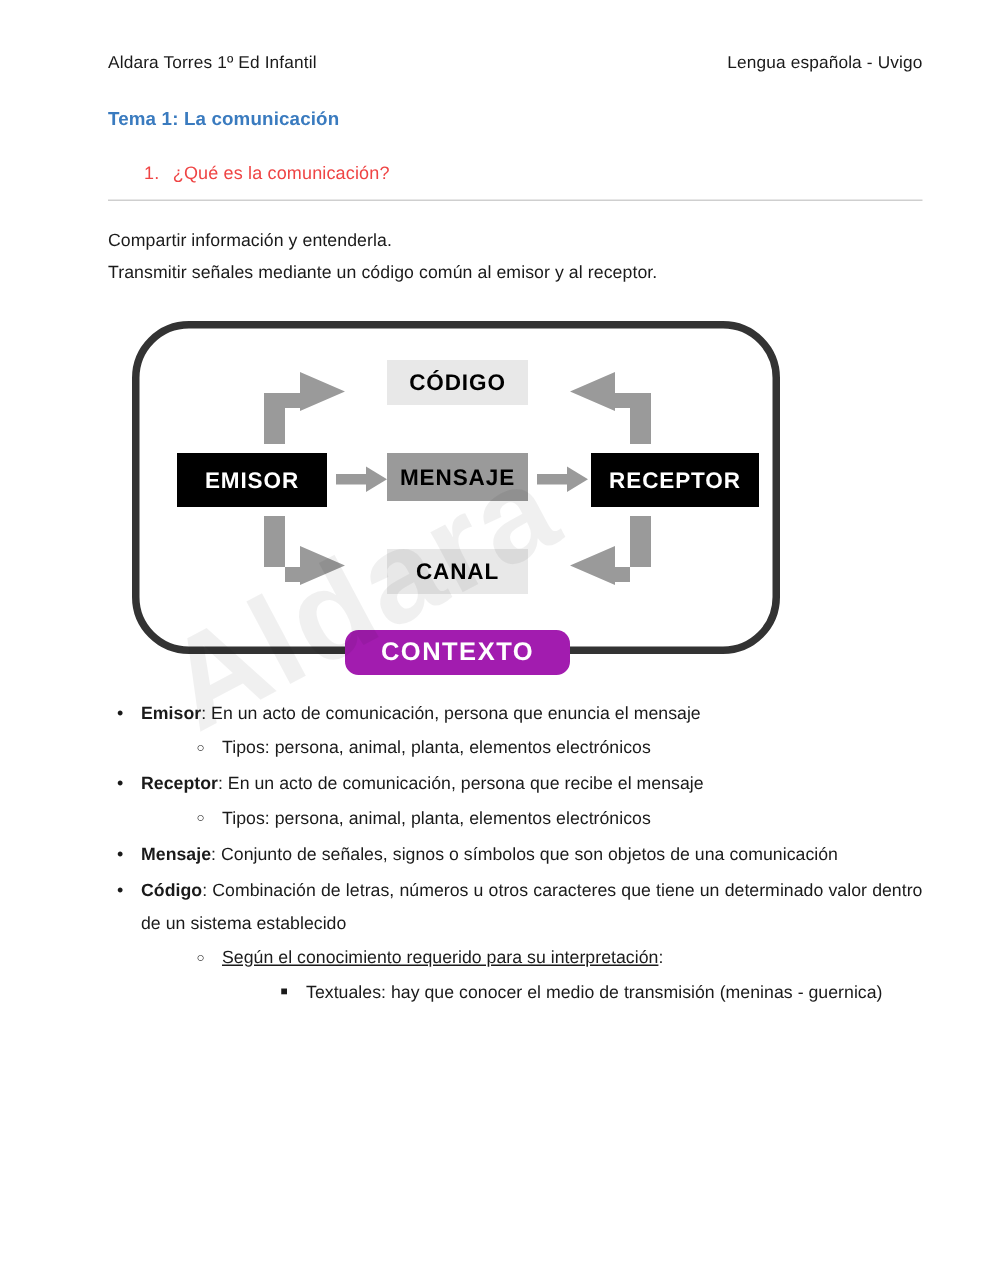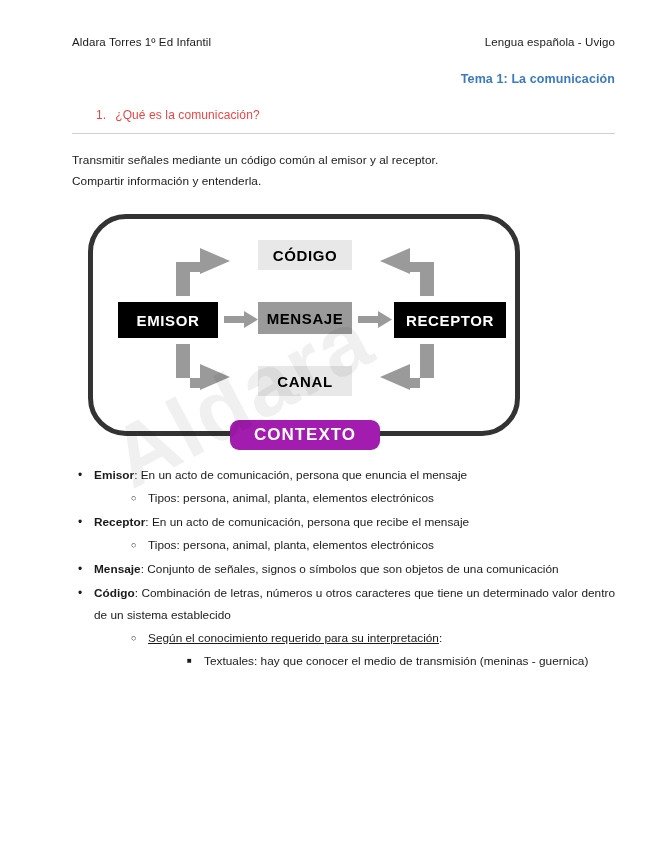--- a/index.html
+++ b/index.html
@@ -44,21 +44,21 @@
   .doc-header {
     display: flex;
     justify-content: space-between;
     align-items: baseline;
     font-size: 11.5px;
     letter-spacing: 0.1px;
     margin-bottom: 24px;
   }
 
   .doc-title {
-    text-align: right;
+    text-align: left;
     color: #3a7bbf;
     font-weight: 700;
     font-size: 12.5px;
     letter-spacing: 0.1px;
     margin-bottom: 22px;
   }
 
   
   .section-head {
     color: #ef4444;
@@ -218,22 +218,22 @@
   </div>
 
   <div class="doc-title">Tema 1: La comunicación</div>
 
   <div class="section-head">
     <span class="num">1.</span><span>¿Qué es la comunicación?</span>
   </div>
 
   <div class="rule"></div>
 
+  <div class="para">Compartir información y entenderla.</div>
   <div class="para">Transmitir señales mediante un código común al emisor y al receptor.</div>
-  <div class="para">Compartir información y entenderla.</div>
 
   <div class="diagram-wrap">
 
     <div class="diagram-frame"></div>
 
     <svg class="arrow-svg" viewBox="0 0 466 248">
 
       <g>
         <rect x="152" y="106" width="22" height="7" fill="#9a9a9a"></rect>
         <polygon points="172,101 186,109.5 172,118" fill="#9a9a9a"></polygon>

